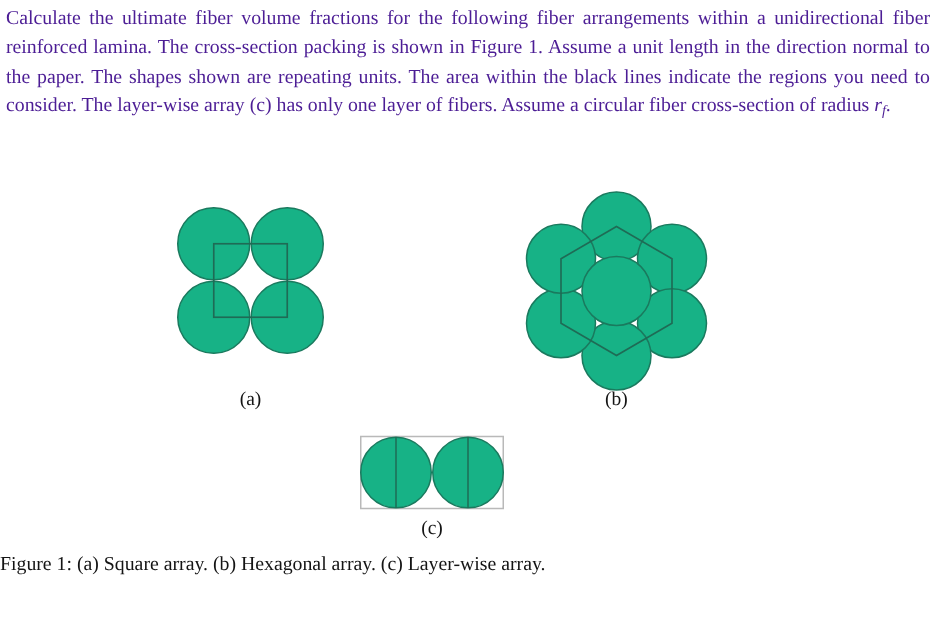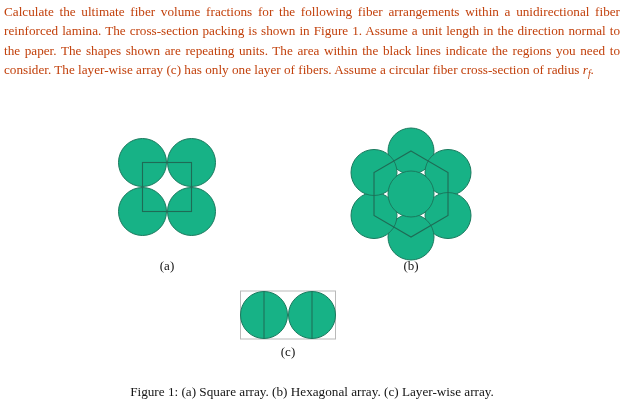--- a/index.html
+++ b/index.html
@@ -20,21 +20,21 @@
   
   #problem-text {
     position: absolute;
     left: 4px;
     top: 2px;
     width: 616px;
     font-size: 13.2px;
     line-height: 19.3px;
     text-align: justify;
     text-justify: inter-word;
-    color: #c2410c;
+    color: #4c1d95;
   }
   #problem-text .para {
     margin: 0;
   }
   .mathvar {
     font-style: italic;
     font-family: "Liberation Serif", "DejaVu Serif", serif;
   }
   .mathvar sub {
     font-style: italic;
@@ -110,23 +110,23 @@
     font-size: 12.6px;
     color: #1a1a1a;
     white-space: nowrap;
     line-height: 15px;
   }
 
   
   #figure-caption {
     position: absolute;
     left: 0;
-    top: 384px;
+    top: 368px;
     width: 624px;
-    text-align: center;
+    text-align: left;
     font-size: 13.2px;
     color: #141414;
   }
 
   svg { display: block; overflow: visible; }
 </style>
 </head>
 <body>
 
 <div id="problem-text">

